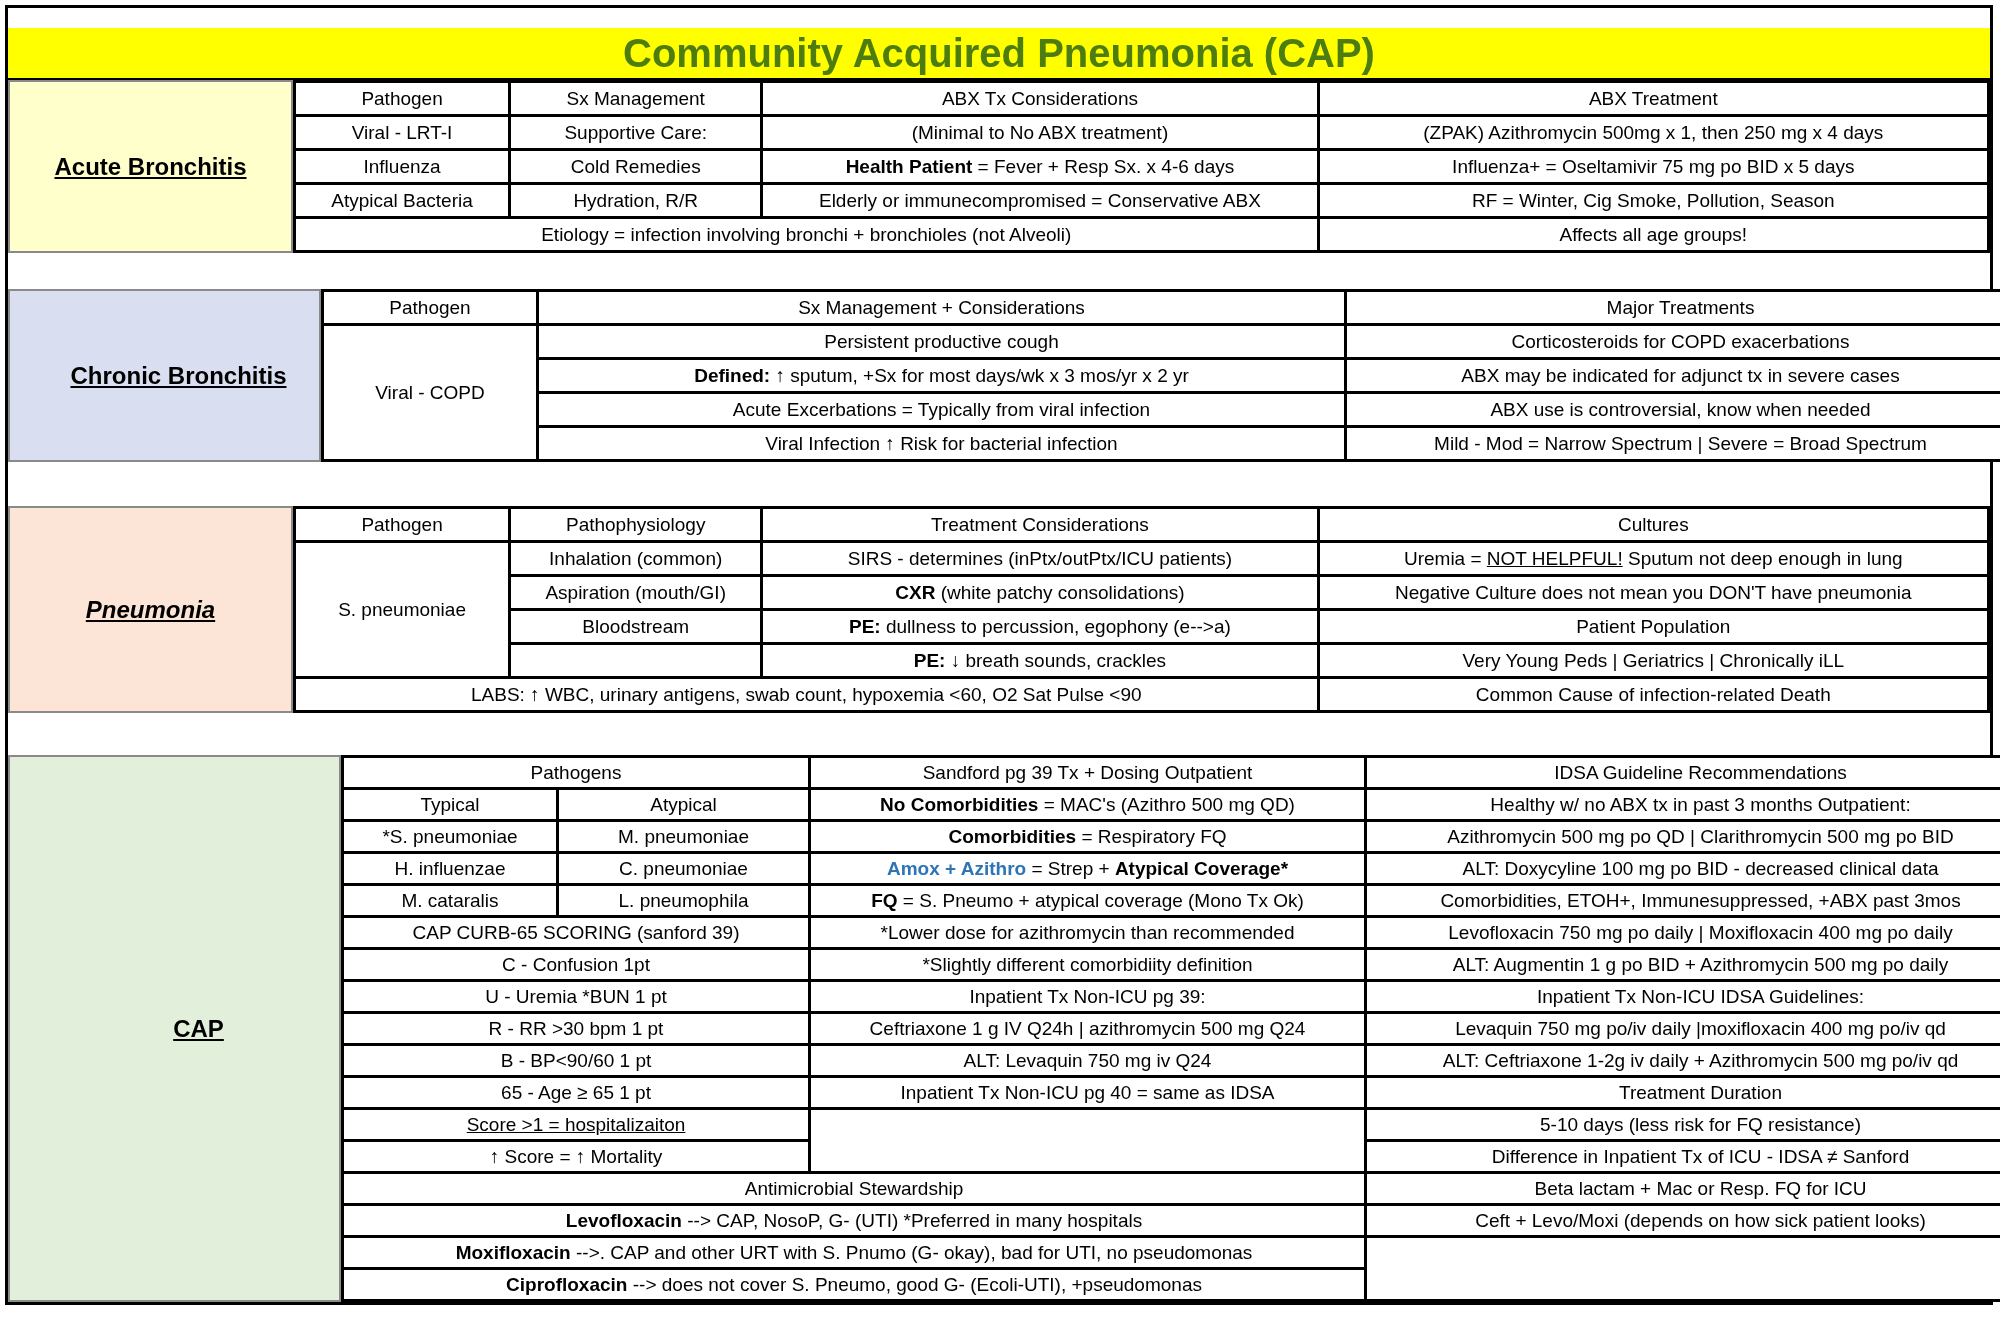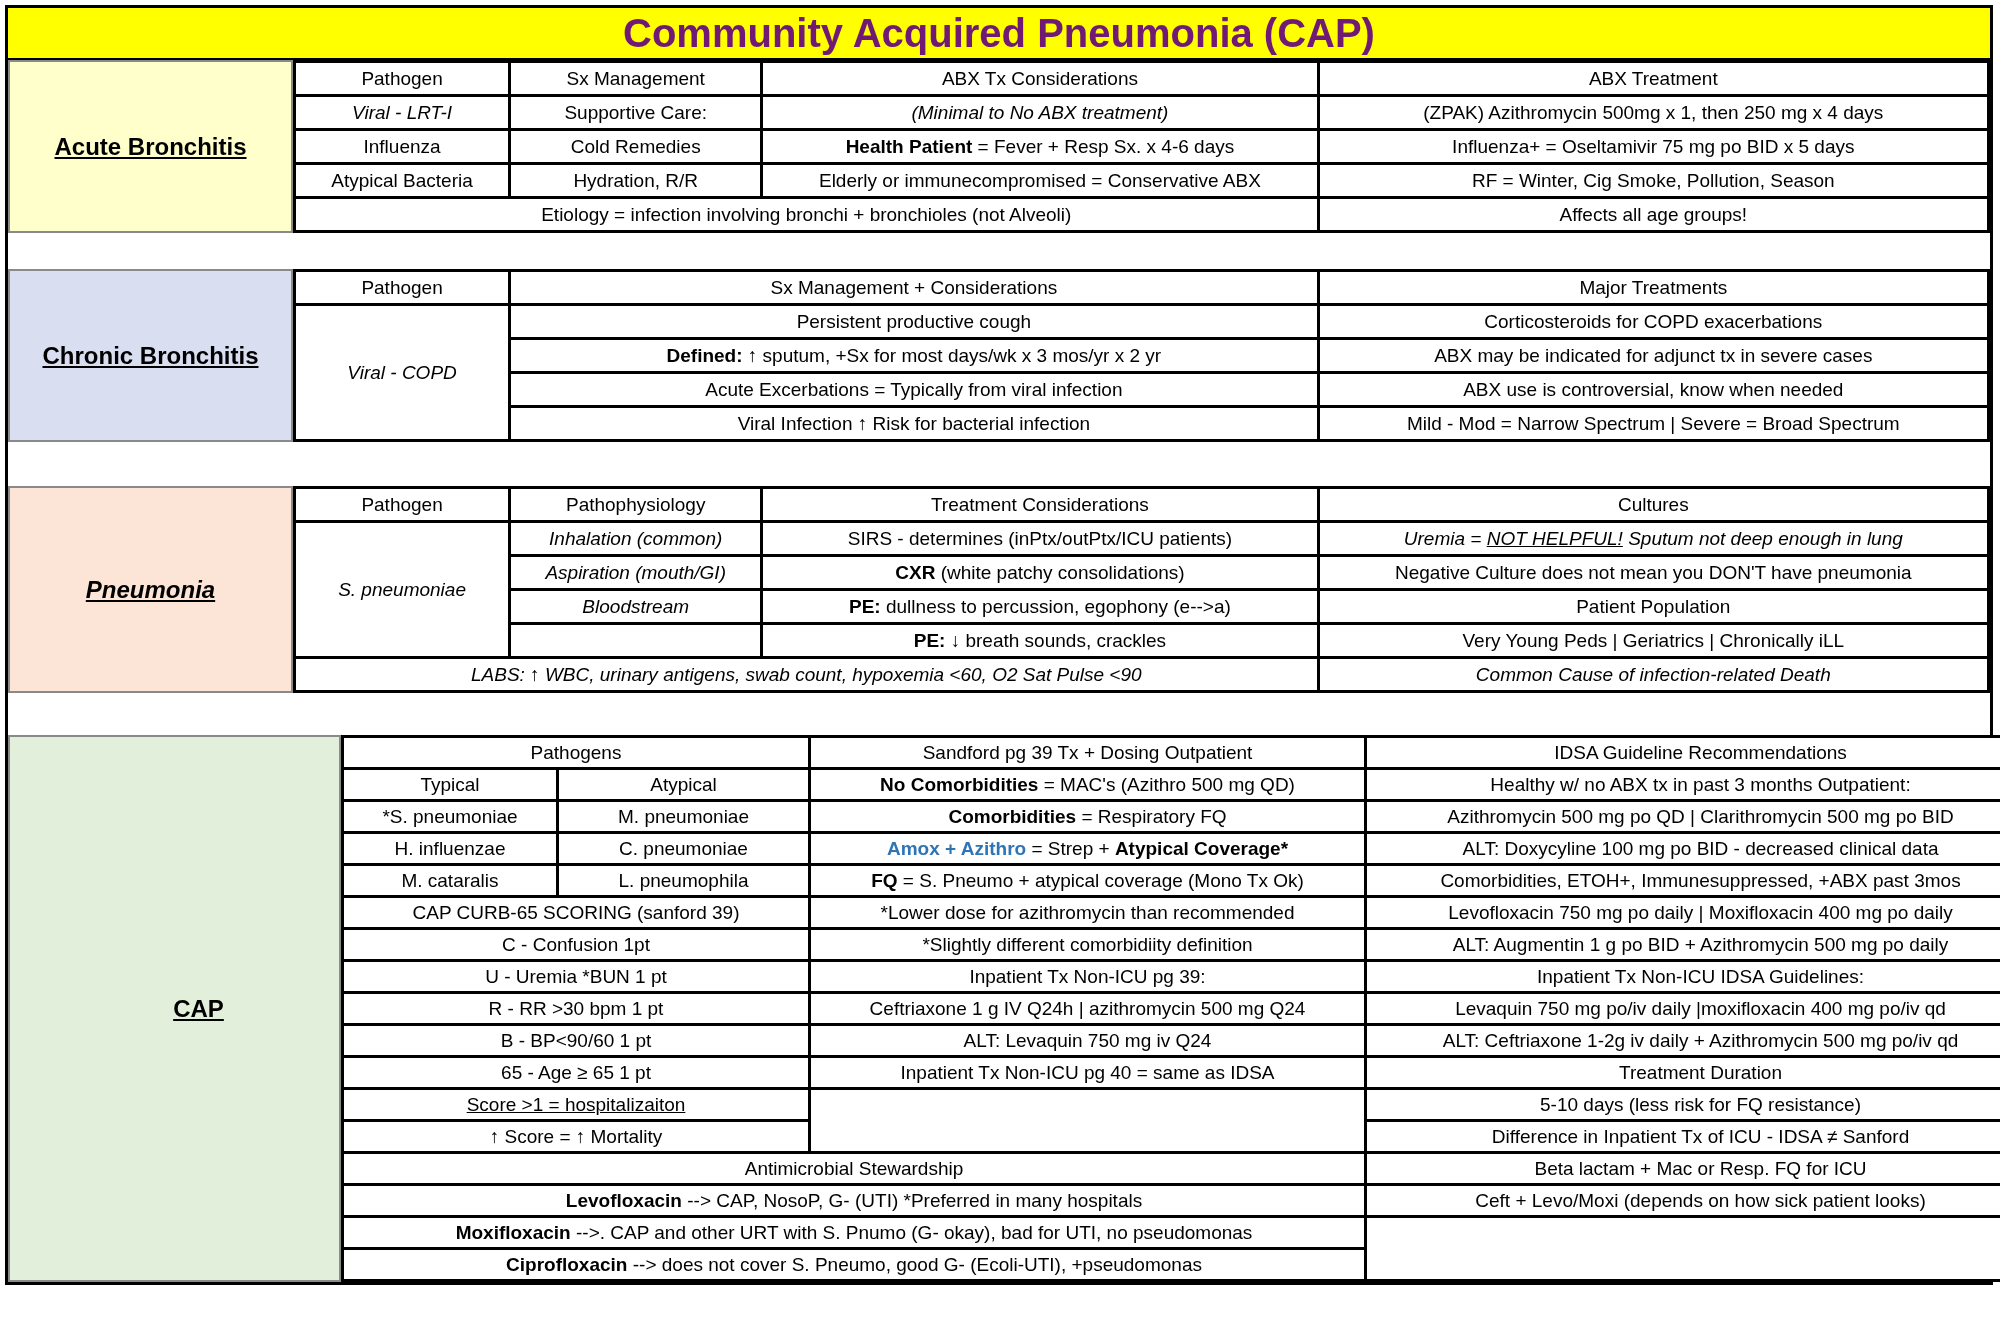--- a/index.html
+++ b/index.html
@@ -1,32 +1,32 @@
 <!DOCTYPE html>
 <html style="--title-bg: #FFFF00; --acute-label-bg: #FFFFCC; --chronic-label-bg: #D9DEF0; --pneumonia-label-bg: #FCE4D6; --cap-label-bg: #E2EFDA; --highlight-peach: #FCE4D6; --highlight-yellow: #FFFFCC; --red: #FF0000; --purple: #7030A0; --blue: #2E75B6; --green: #00B050; --orange: #C55A11;"><head>
 <meta charset="utf-8">
 <style>
   html,body{margin:0;padding:0;background:#fff;font-family:"Liberation Sans",sans-serif;}
   .sheet{width:1982px;margin:5px;border:3px solid #000;background:#fff;}
   .title-bar{background:var(--title-bg,#FFFF00);height:50px;display:flex;align-items:center;justify-content:center;
-             font-size:40px;font-weight:700;color:#701a75;border-bottom:2px solid #000;}
+             font-size:40px;font-weight:700;color:#4d7c0f;border-bottom:2px solid #000;margin-top:20px;}
   .section{display:flex;align-items:stretch;}
   .side-label{flex:0 0 281px;width:281px;border:2px solid #8a8a8a;display:flex;align-items:center;justify-content:center;
               font-size:24px;font-weight:700;color:#000;}
   .side-label .lbl{text-decoration:underline;}
   .lbl-acute{background:var(--acute-label-bg,#FFFFCC);}
-  .lbl-chronic{background:var(--chronic-label-bg,#D9DEF0);}
+  .lbl-chronic{background:var(--chronic-label-bg,#D9DEF0);padding-left:28px;}
   .lbl-pneumonia{background:var(--pneumonia-label-bg,#FCE4D6);font-style:italic;}
   .lbl-cap{background:var(--cap-label-bg,#E2EFDA);padding-left:48px;}
   table.grid{border-collapse:collapse;table-layout:fixed;flex:1 1 auto;width:1693px;}
   .grid td{border:3px solid #000;height:31px;text-align:center;vertical-align:middle;font-size:19px;
            padding:0 3px;white-space:nowrap;overflow:hidden;background:#fff;color:#000;font-weight:400;}
   table.grid.cap-grid td{height:29px;margin-left:24px;}
   .b{font-weight:700;}
-  .i{font-style:italic;}
+  .i{}
   .u{text-decoration:underline;}
   .l{text-align:left;}
   .red{color:var(--red,#FF0000);}
   .purple{color:var(--purple,#7030A0);}
   .blue{color:var(--blue,#2E75B6);}
   .green{color:var(--green,#00B050);}
   .orange{color:var(--orange,#C55A11);}
   .bg-peach{background:var(--highlight-peach,#FCE4D6);}
   .bg-yellow{background:var(--highlight-yellow,#FFFFCC);}
   .gap1{height:36px;}

